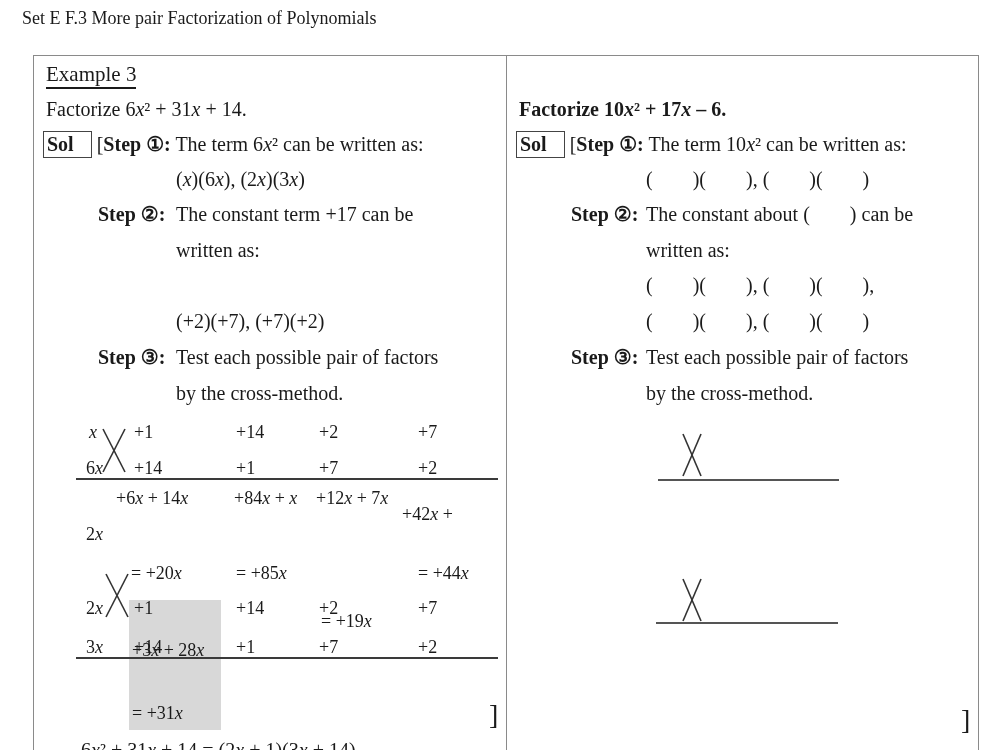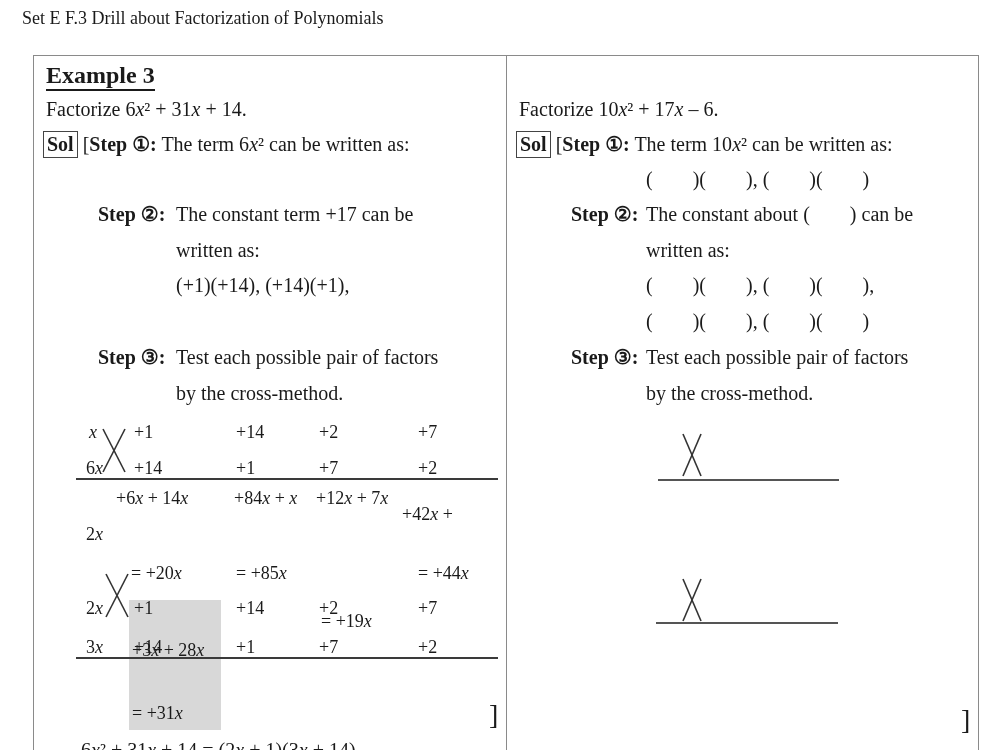--- a/index.html
+++ b/index.html
@@ -30,29 +30,29 @@
     width: 944px; height: 780px;
     border: 1px solid #8a8a8a;
     background: #ffffff;
   }
   .divider {
     left: 472px; top: 0;
     width: 1px; height: 100%;
     background: #8a8a8a;
   }
   .celltitle {
-    font-size: 24px;
-    font-weight: bold;
+    font-size: 21px;
+    font-weight: normal;
     border-bottom: 2px solid #1a1a1a;
     white-space: nowrap;
   }
   .sol-box {
     display: inline-block;
     border: 1px solid #444444;
-    padding: 0 3px 1px 3px;
+    padding: 0 17px 1px 3px;
     font-weight: bold;
     margin-right: 5px;
   }
   .step-label { font-weight: bold; }
   .rule {
     height: 2px;
     background: #3a3a3a;
   }
   .underline-blank {
     height: 2px;
@@ -64,39 +64,40 @@
   .bracket {
     font-size: 28px;
     line-height: 1;
   }
   .clip-line { white-space: nowrap; }
   i { font-style: italic; }
 </style>
 </head>
 <body>
 
-<div class="abs pagetitle">Set E F.3 Drill about Factorization of Polynomials</div>
+<div class="abs pagetitle">Set E F.3 More pair Factorization of Polynomials</div>
 
 <div id="worksheet">
   <div class="abs divider"></div>
 
   <div class="abs celltitle" style="left:12px; top:6px;">Example 3</div>
 
   <div class="abs t20" style="left:12px; top:41px;">Factorize 6<i>x</i>² + 31<i>x</i> + 14.</div>
 
   <div class="abs t20" style="left:9px; top:75px;">
     <span class="sol-box">Sol</span><span>[</span><span class="step-label">Step ①:</span>
     <span>The term 6<i>x</i>² can be written as:</span>
   </div>
 
+  <div class="abs t20" style="left:142px; top:111px;">(<i>x</i>)(6<i>x</i>), (2<i>x</i>)(3<i>x</i>)</div>
 
   <div class="abs t20 step-label" style="left:64px; top:146px;">Step ②:</div>
   <div class="abs t20" style="left:142px; top:146px;">The constant term +17 can be</div>
   <div class="abs t20" style="left:142px; top:182px;">written as:</div>
-  <div class="abs t20" style="left:142px; top:217px;">(+1)(+14), (+14)(+1),</div>
+  <div class="abs t20" style="left:142px; top:253px;">(+2)(+7), (+7)(+2)</div>
 
   <div class="abs t20 step-label" style="left:64px; top:289px;">Step ③:</div>
   <div class="abs t20" style="left:142px; top:289px;">Test each possible pair of factors</div>
   <div class="abs t20" style="left:142px; top:325px;">by the cross-method.</div>
 
   <svg class="abs" style="left:65px; top:371px;" width="30" height="47">
     <line x1="4" y1="2" x2="26" y2="45" stroke="#333333" stroke-width="1.6"></line>
     <line x1="26" y1="2" x2="4" y2="45" stroke="#333333" stroke-width="1.6"></line>
   </svg>
   <div class="abs t18" style="left:55px; top:366px;"><i>x</i></div>
@@ -144,21 +145,21 @@
   <div class="abs rule" style="left:42px; top:601px; width:422px;"></div>
 
   <div class="abs t18" style="left:98px; top:584px;">+3<i>x</i> + 28<i>x</i></div>
   <div class="abs t18" style="left:98px; top:647px;">= +31<i>x</i></div>
 
   <div class="abs bracket" style="left:455px; top:645px;">]</div>
 
   <div class="abs t20 clip-line" style="left:47px; top:682px;">6<i>x</i>² + 31<i>x</i> + 14 = (2<i>x</i> + 1)(3<i>x</i> + 14)</div>
 
 
-  <div class="abs t20" style="left:485px; top:41px;">Factorize 10<i>x</i>² + 17<i>x</i> – 6.</div>
+  <div class="abs t20" style="left:485px; top:41px;font-weight:bold;">Factorize 10<i>x</i>² + 17<i>x</i> – 6.</div>
 
   <div class="abs t20" style="left:482px; top:75px;">
     <span class="sol-box">Sol</span><span>[</span><span class="step-label">Step ①:</span>
     <span>The term 10<i>x</i>² can be written as:</span>
   </div>
 
   <div class="abs t20 pre" style="left:612px; top:111px;">(        )(        ), (        )(        )</div>
 
   <div class="abs t20 step-label" style="left:537px; top:146px;">Step ②:</div>
   <div class="abs t20 pre" style="left:612px; top:146px;">The constant about (        ) can be</div>

